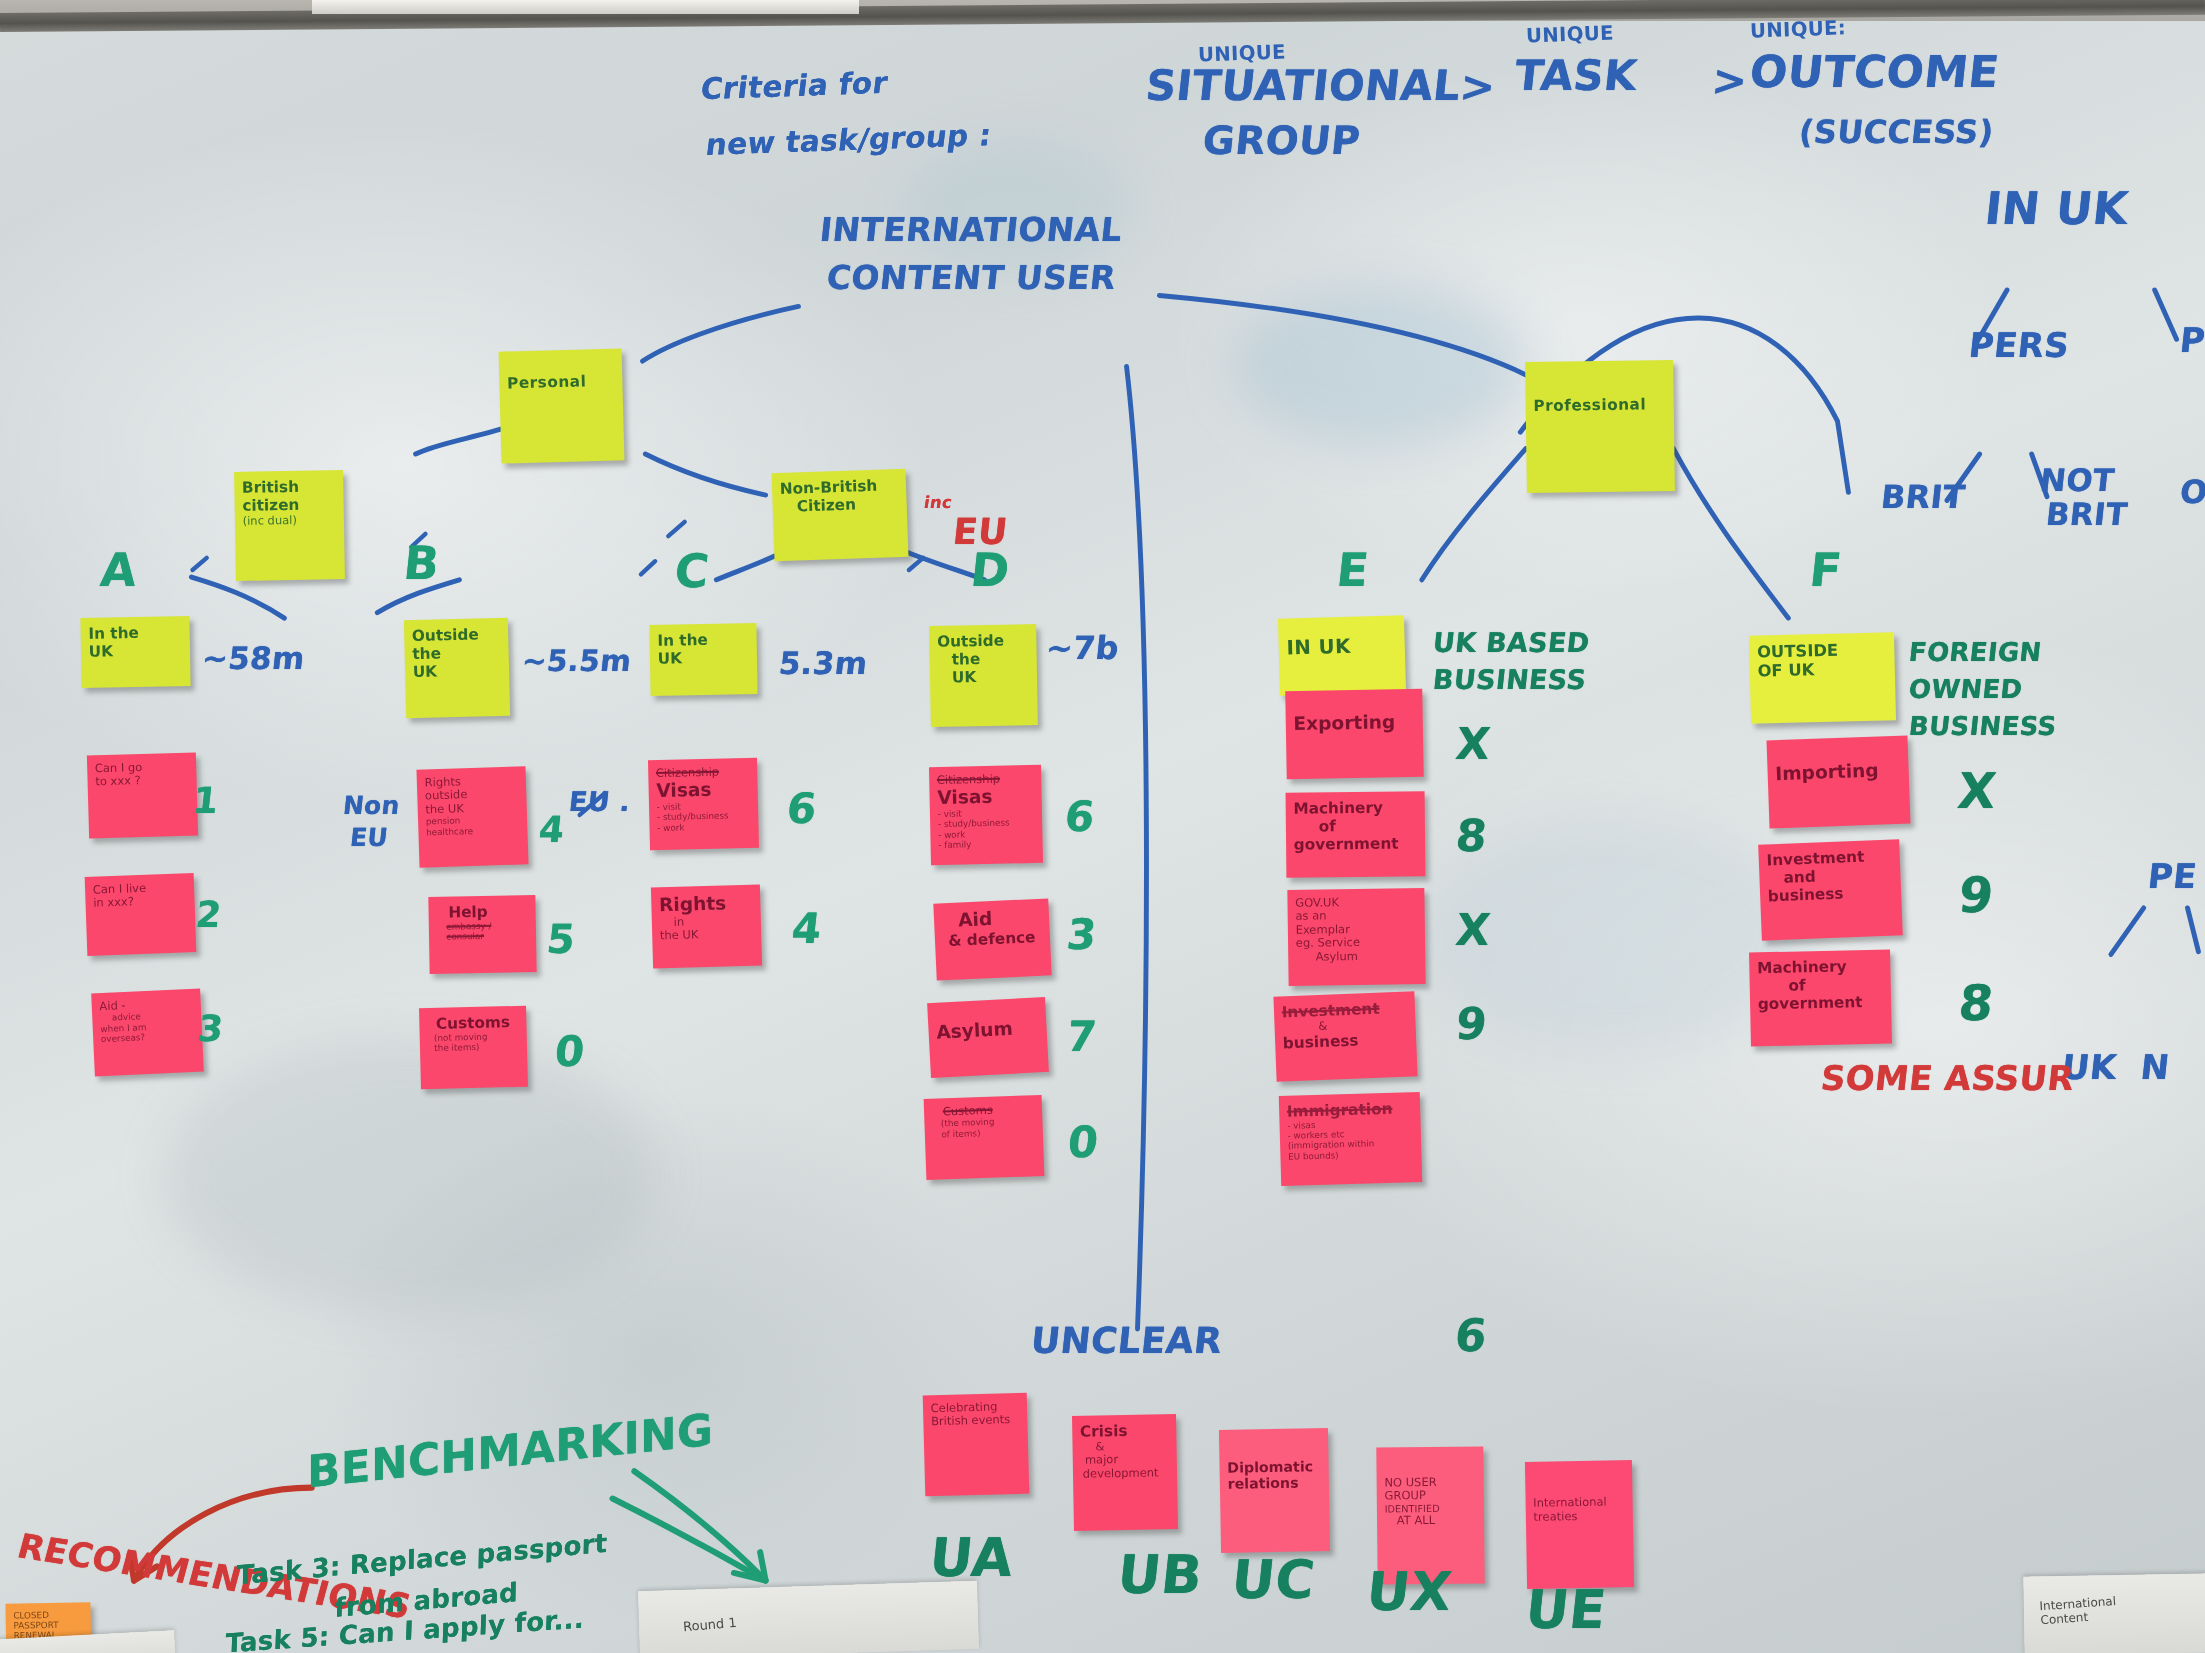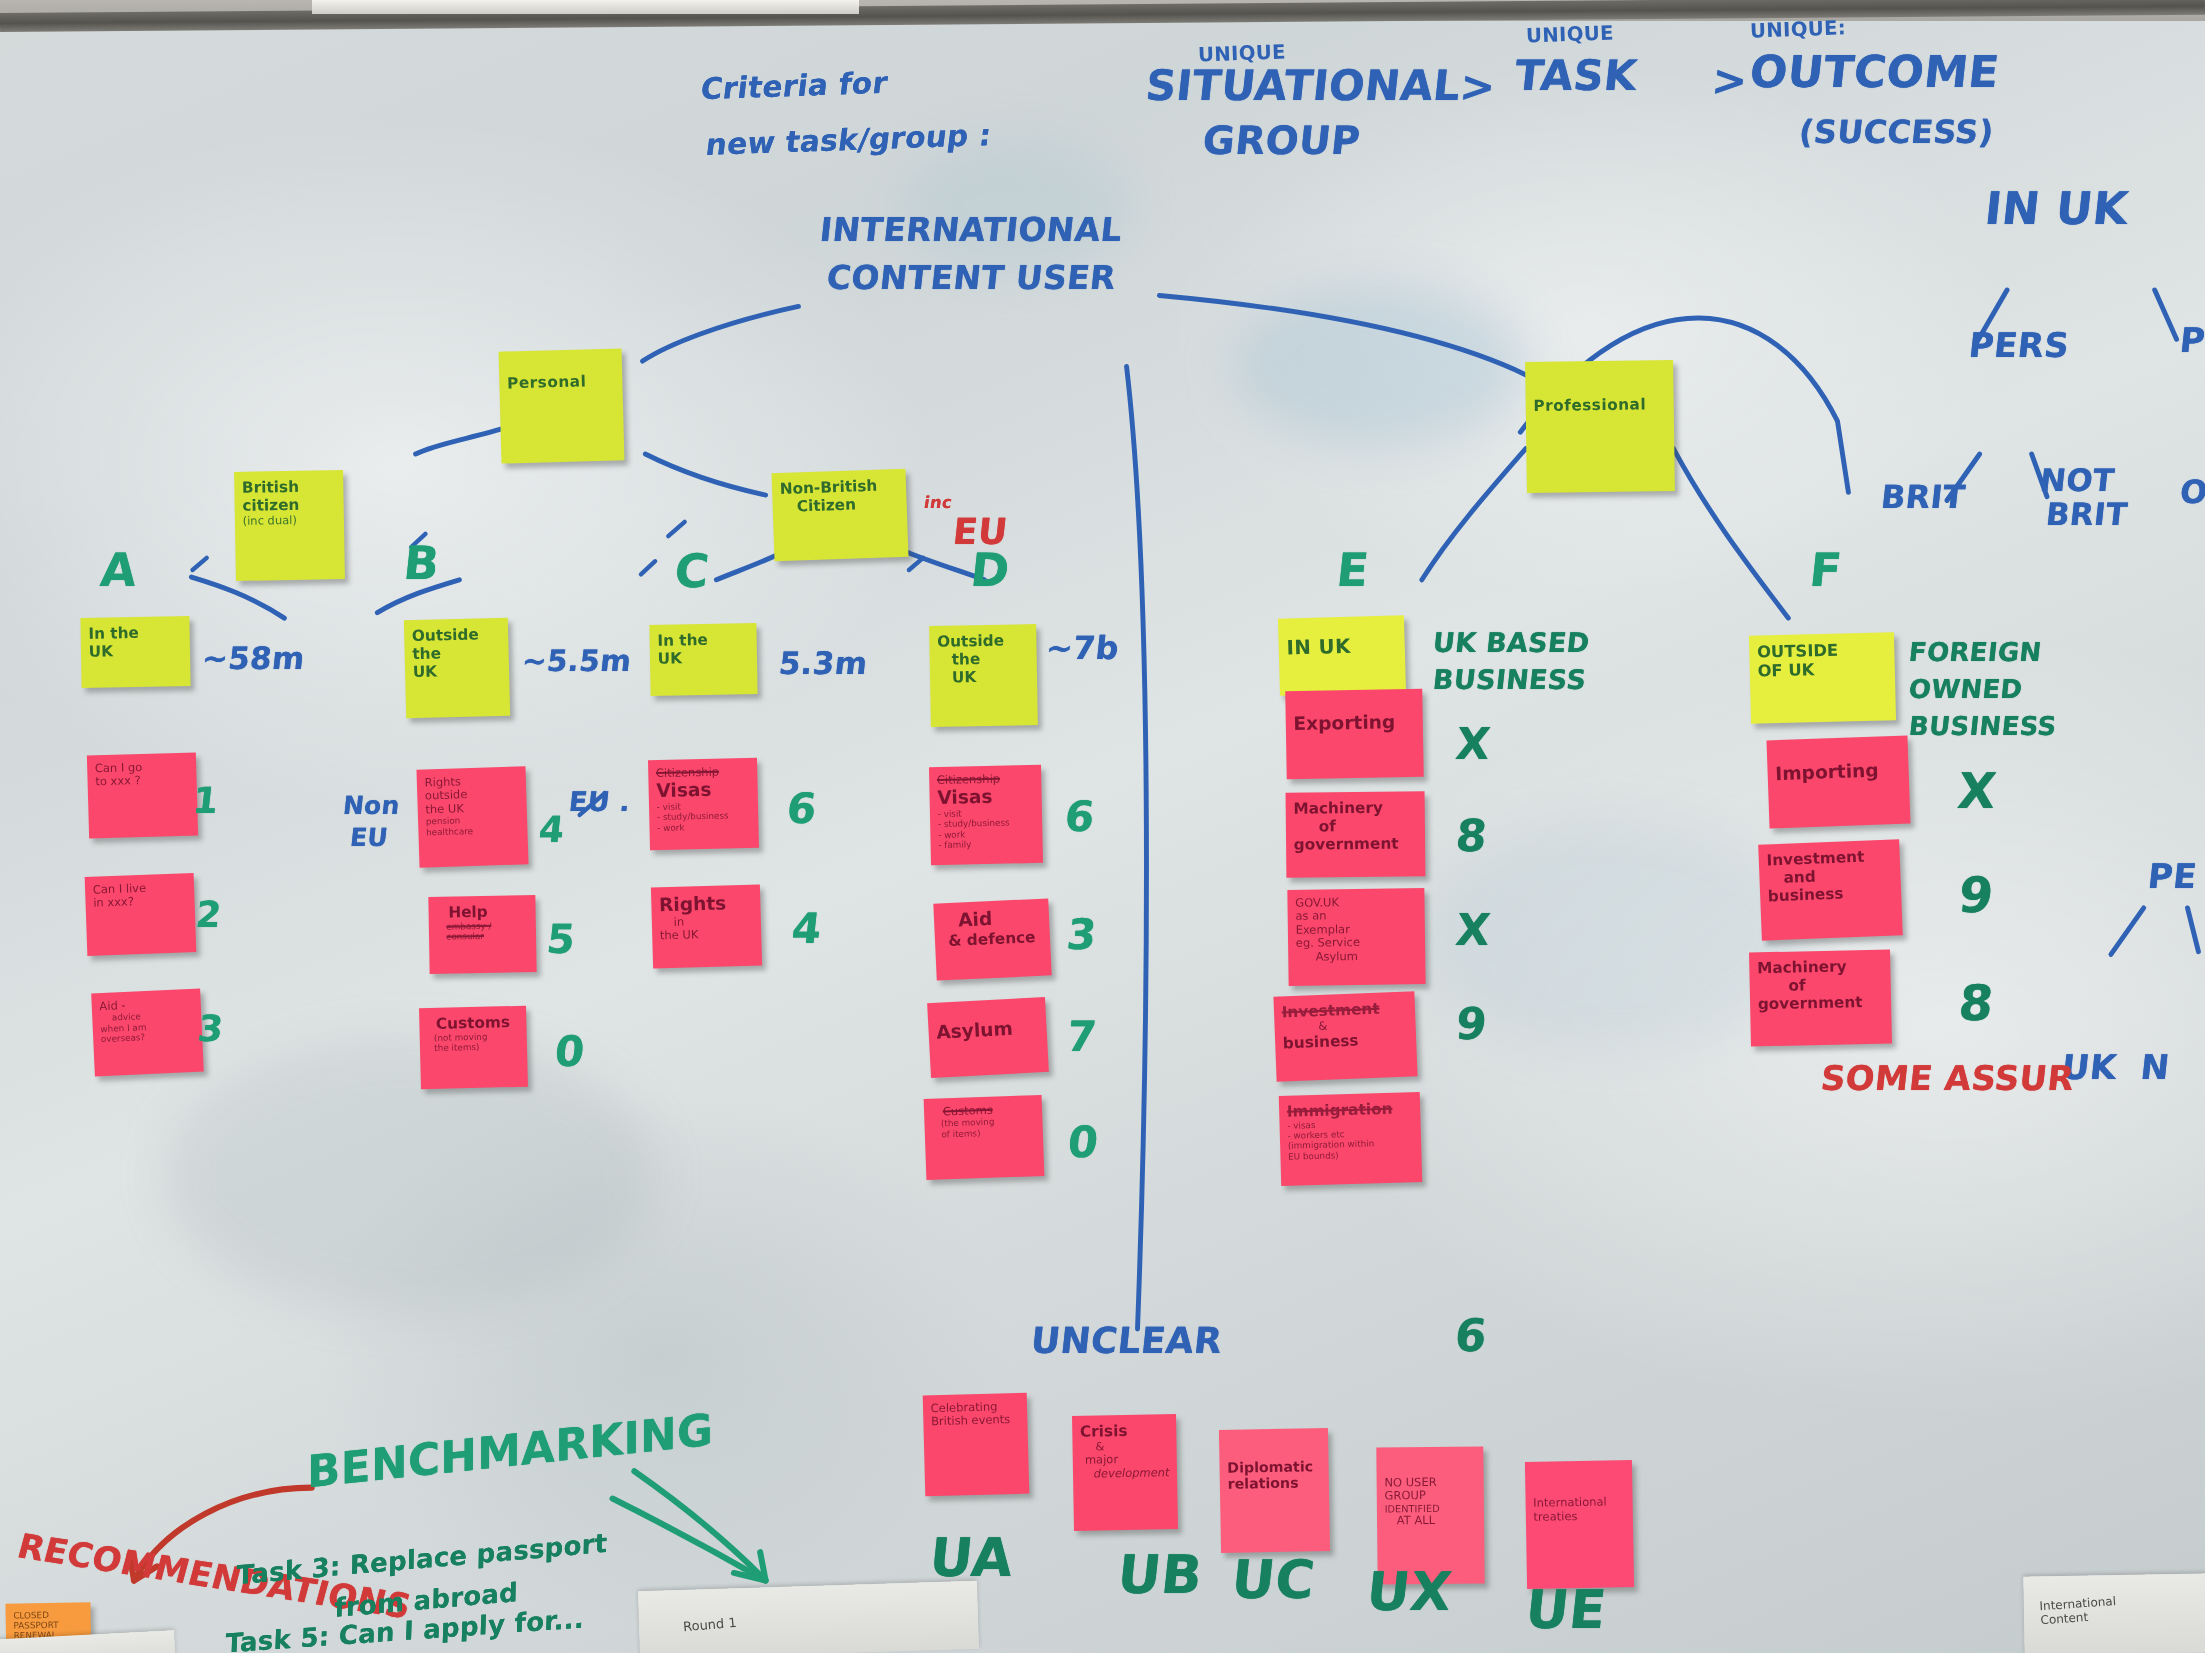--- a/index.html
+++ b/index.html
@@ -407,21 +407,21 @@
 <div class="note pink" style="left:924px;top:1394px;width:104px;height:101px;transform:rotate(-1.5deg);">
   <div class="t4">Celebrating</div>
   <div class="t4">British events</div>
 </div>
 <div class="hw dgreen mk caps" style="left:930px;top:1531px;font-size:53px;">UA</div>
 
 <div class="note pink" style="left:1073px;top:1415px;width:104px;height:115px;transform:rotate(-1deg);">
   <div class="t3">Crisis</div>
   <div class="t4" style="margin-left:15.3px;">&amp;</div>
   <div class="t4" style="margin-left:4.4px;">major</div>
-  <div class="t4" style="margin-left:13px;font-style:italic;">development</div>
+  <div class="t4" style="margin-left:2px;">development</div>
 </div>
 <div class="hw dgreen mk caps" style="left:1118px;top:1548px;font-size:53px;">UB</div>
 
 <div class="note pink lt" style="left:1220px;top:1429px;width:109px;height:123px;transform:rotate(-1deg);">
   <div class="t3" style="margin-top:23px;font-size:14.2px;">Diplomatic</div>
   <div class="t3" style="font-size:14.2px;">relations</div>
 </div>
 <div class="hw dgreen mk caps" style="left:1232px;top:1553px;font-size:53px;">UC</div>
 
 <div class="note pink lt" style="left:1377px;top:1447px;width:107px;height:137px;transform:rotate(-0.6deg);">

